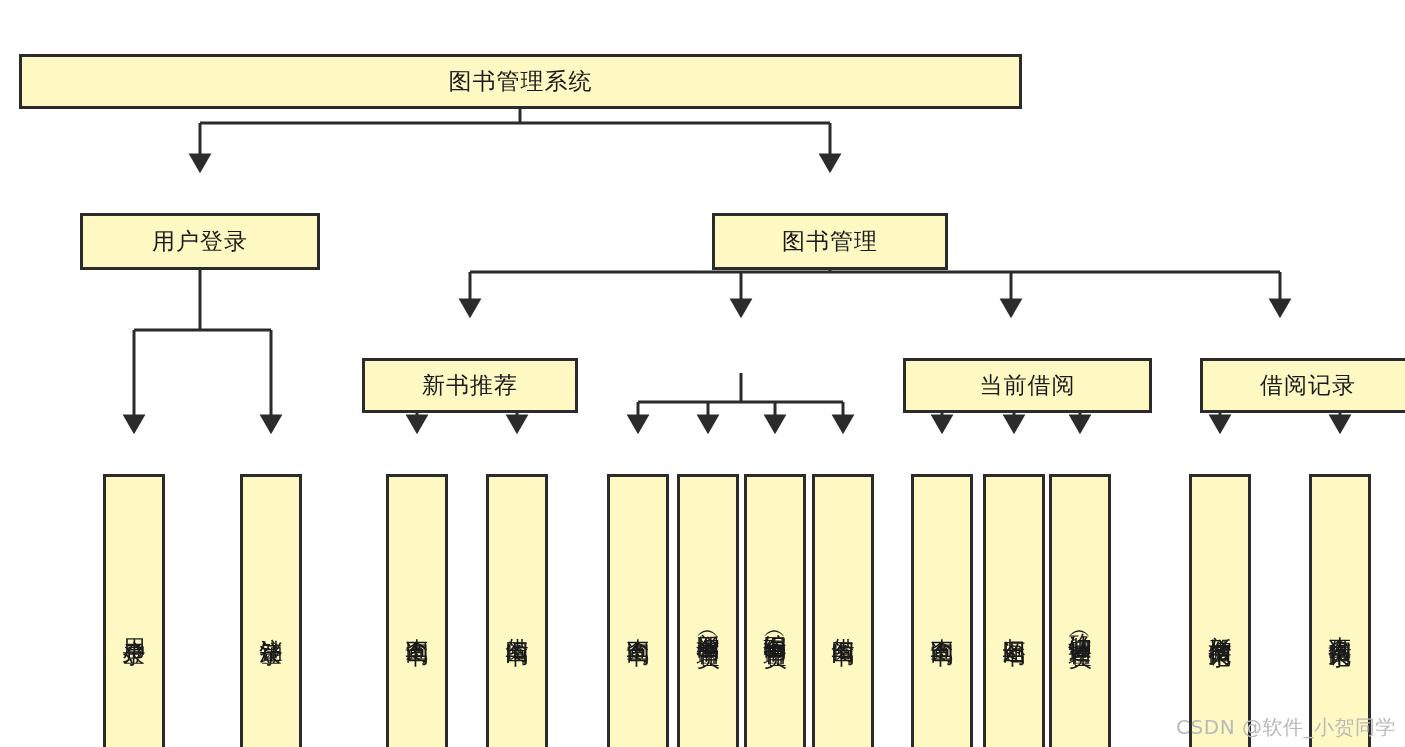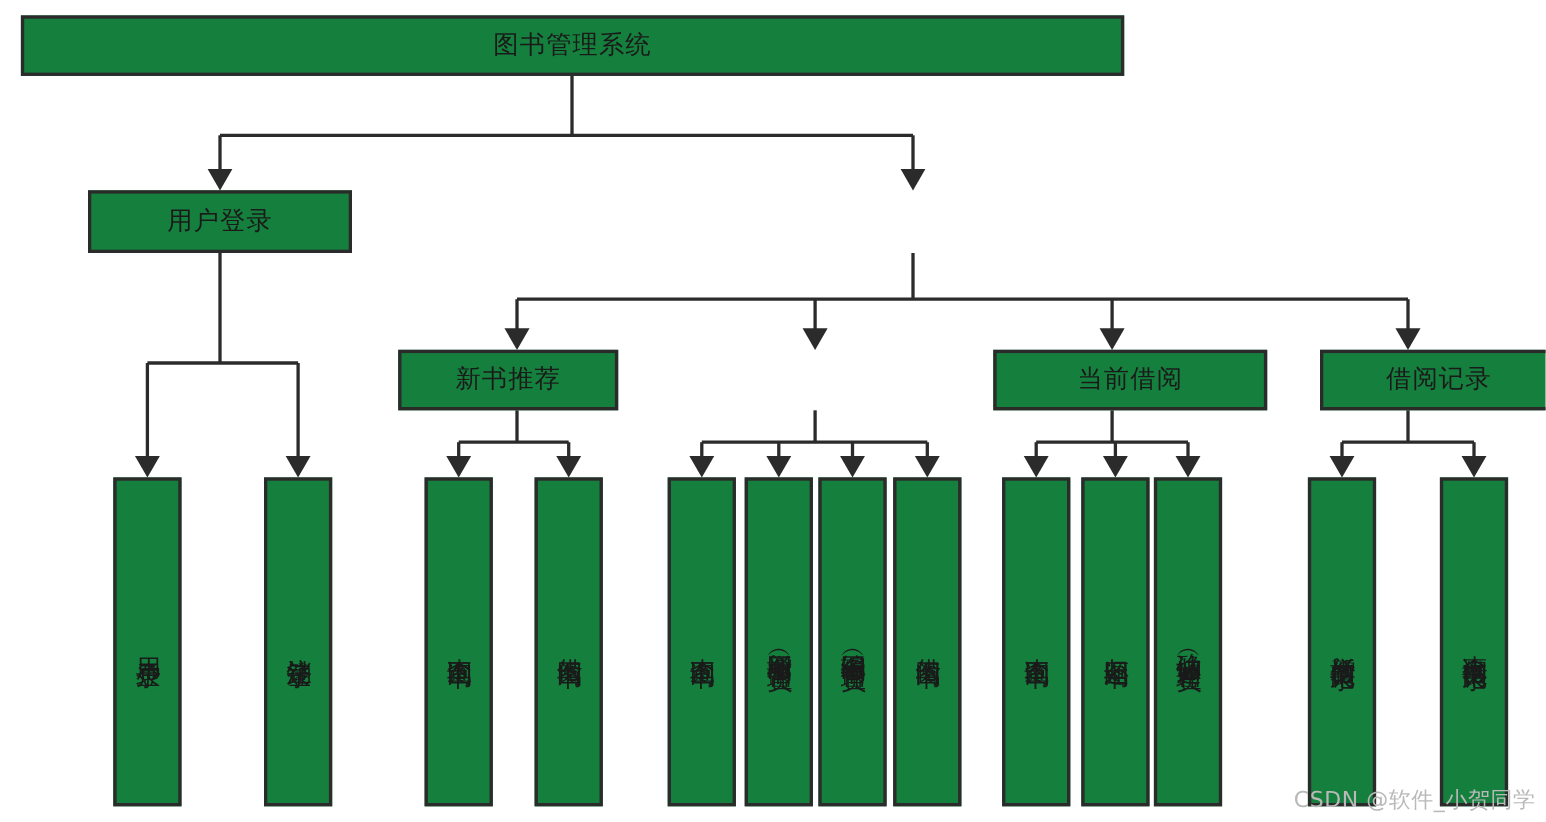--- a/index.html
+++ b/index.html
@@ -13,26 +13,27 @@
   }
   #diagram{
     position:absolute;
     left:0;top:0;
     width:1405px;height:747px;
   }
   .node{
     position:absolute;
     box-sizing:border-box;
     border:3px solid #2b2b2b;
-    background:#15803d;
+    background:#fef9c3;
     display:flex;
     align-items:center;
     justify-content:center;
     color:#1a1a1a;
     z-index:3;
+    margin-top:40px;
   }
   .node.h{
     font-size:23px;
     letter-spacing:1px;
     line-height:1.2;
   }
   .node.v{
     font-size:23px;
     line-height:1.25;
     letter-spacing:2px;
@@ -131,22 +132,25 @@
     </g>
   </svg>
 
   <div class="node h" style="left:19px;top:14px;width:1003px;height:55px;">
     <span>图书管理系统</span>
   </div>
 
   <div class="node h" style="left:80px;top:173px;width:240px;height:57px;">
     <span>用户登录</span>
   </div>
-
-  <div class="node h" style="left:362px;top:318px;width:200px;height:55px;">
+  <div class="node h" style="left:712px;top:173px;width:236px;height:57px;">
+    <span>图书管理</span>
+  </div>
+
+  <div class="node h" style="left:362px;top:318px;width:216px;height:55px;">
     <span>新书推荐</span>
   </div>
   <div class="node h" style="left:903px;top:318px;width:249px;height:55px;">
     <span>当前借阅</span>
   </div>
   <div class="node h" style="left:1200px;top:318px;width:216px;height:55px;">
     <span>借阅记录</span>
   </div>
 
   <div class="node v" style="left:103px;top:434px;width:62px;height:299px;">

